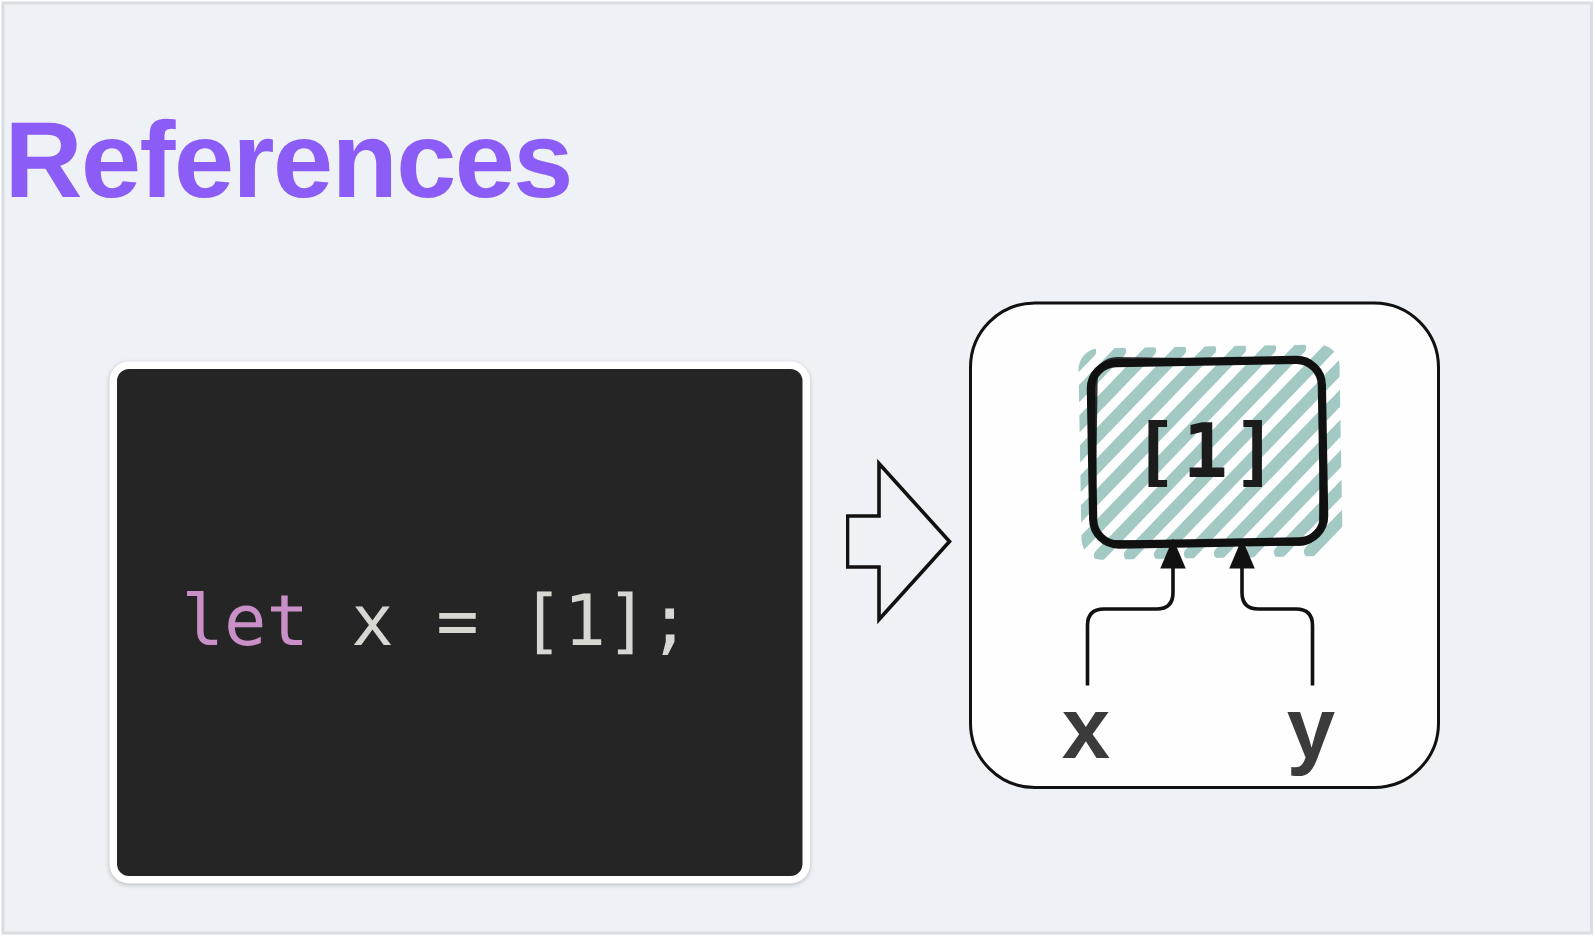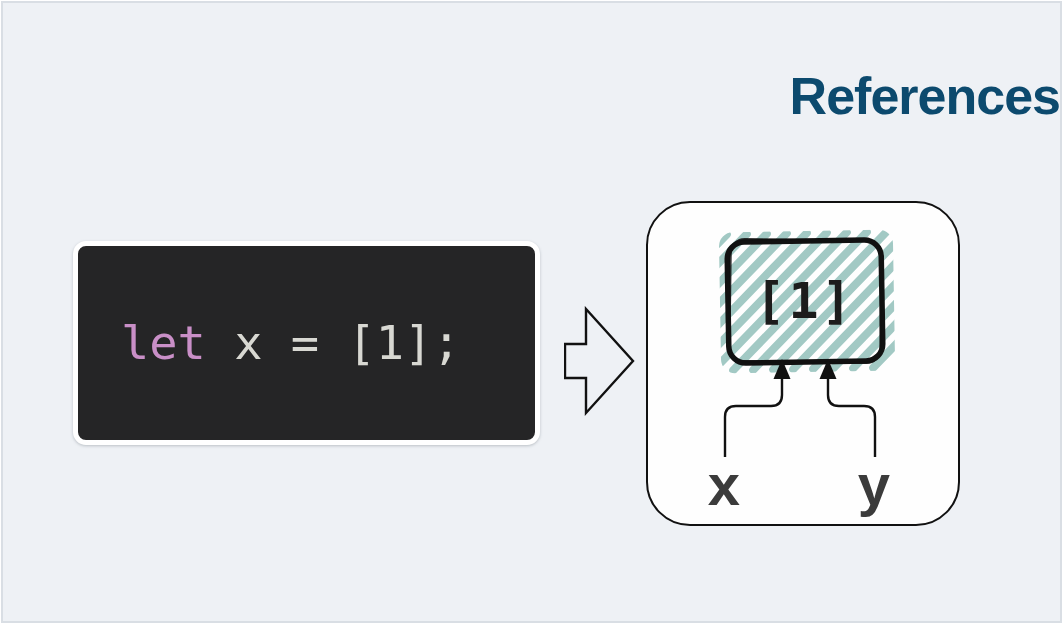--- a/index.html
+++ b/index.html
@@ -9,32 +9,32 @@
   .slide {
     position: absolute;
     left: 1px; top: 1px; right: 1px; bottom: 1px;
     background: #eef1f5;
     border: 2px solid #d9dee4;
   }
 
   .slide-title {
     position: absolute;
     top: 63px; left: 0; right: 0;
-    text-align: right;
-    font-size: 52px;
+    text-align: left;
+    font-size: 72px;
     font-weight: 700;
     letter-spacing: -1px;
-    color: #0c4a6e;
+    color: #8b5cf6;
   }
 
   
   .code-card {
     position: absolute;
     left: 70px; top: 238px;
-    width: 467px; height: 204px;
+    width: 467px; height: 348px;
     background: #252526;
     border: 5px solid #ffffff;
     border-radius: 13px;
     box-shadow: 0 1px 3px rgba(90,100,110,0.35);
     display: flex;
     flex-direction: column;
     justify-content: center;
     padding-left: 43px;
   }
   .code-line {

